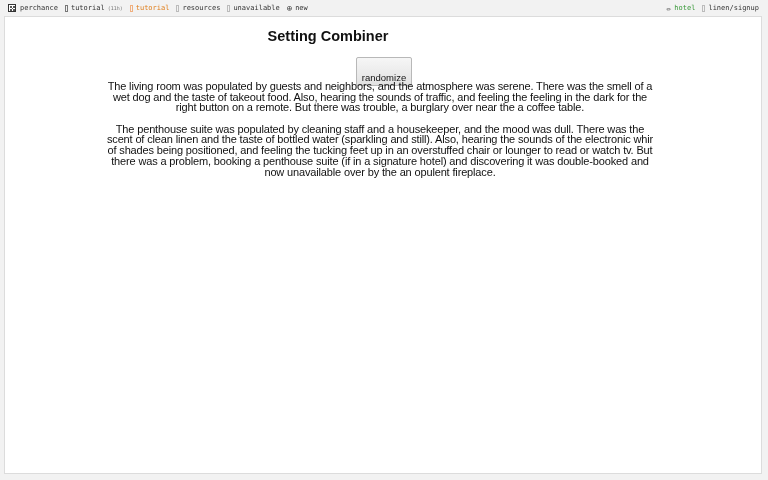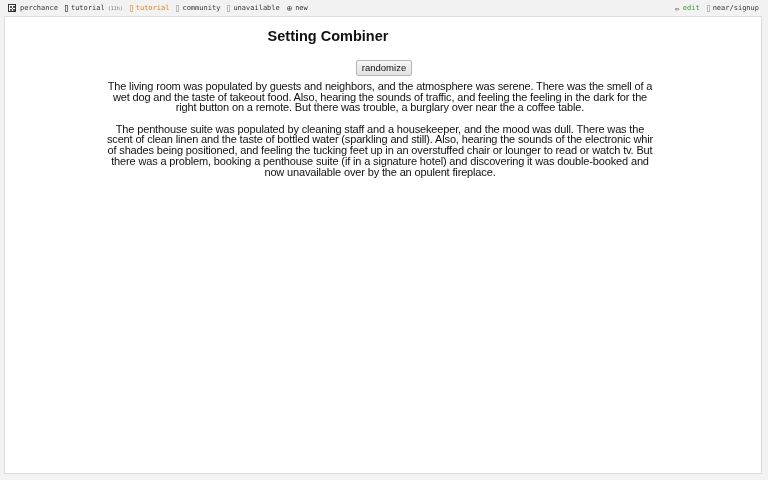--- a/index.html
+++ b/index.html
@@ -106,21 +106,21 @@
       text-align: center;
     }
     .btn {
       display: inline-block;
       font-family: "Liberation Sans", sans-serif;
       font-size: 9.5px;
       color: #111;
       background: linear-gradient(#f6f6f6, #e2e2e2);
       border: 1px solid #b8b8b8;
       border-radius: 2px;
-      padding: 1px 5px 2px 5px;
+      padding: 14px 5px 2px 5px;
       line-height: 11px;
       cursor: pointer;
     }
     .output {
       position: absolute;
       left: 104px; top: 81px;
       width: 552px;
       text-align: center;
       font-size: 11px;
       line-height: 10.7px;
@@ -145,39 +145,39 @@
       <span class="placeholder-box"></span>
       <span>tutorial</span>
       <span class="count">(11h)</span>
     </div>
     <div class="nav-item tutorial">
       <span class="placeholder-box orange"></span>
       <span>tutorial</span>
     </div>
     <div class="nav-item">
       <span class="placeholder-box light"></span>
-      <span>community</span>
+      <span>resources</span>
     </div>
     <div class="nav-item">
       <span class="placeholder-box light"></span>
       <span>unavailable</span>
     </div>
     <div class="nav-item">
       <span class="plus-ico">⊕</span>
       <span>new</span>
     </div>
   </div>
   <div class="right">
     <div class="nav-item edit">
       <span class="ico edit">✏</span>
-      <span>edit</span>
+      <span>hotel</span>
     </div>
     <div class="nav-item" style="margin-right:0">
       <span class="placeholder-box light"></span>
-      <span>near/signup</span>
+      <span>linen/signup</span>
     </div>
   </div>
 </div>
 
 <div class="frame"></div>
 
 <div class="title">Setting Combiner</div>
 
 <div class="btn-wrap">
   <span class="btn">randomize</span>

